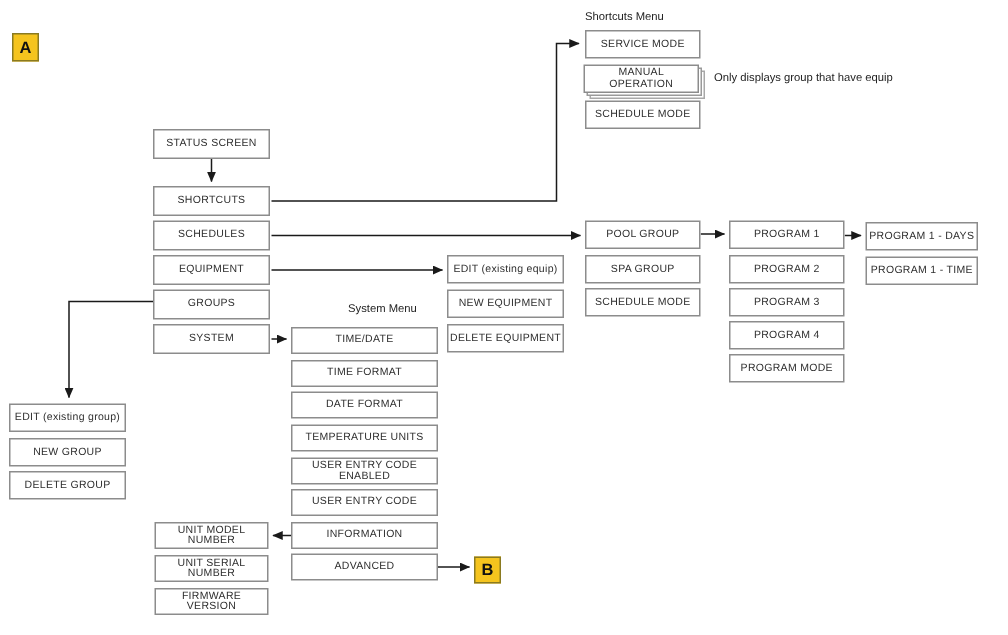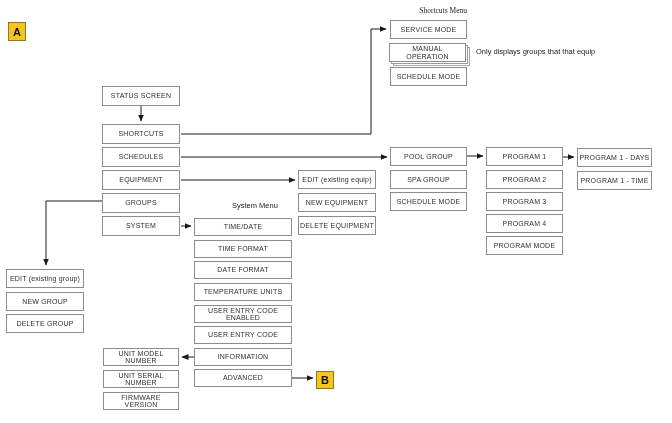--- a/index.html
+++ b/index.html
@@ -14,21 +14,21 @@
     letter-spacing:.2px;box-sizing:border-box;z-index:2;padding:1px;
   }
   .stacked{
     box-shadow:
       2px 2px 0 -1px #ffffff, 2px 2px 0 0 #9a9a9a,
       4px 4px 0 -1px #ffffff, 4px 4px 0 0 #a8a8a8;
   }
   .title{
     position:absolute;font-size:7.5px;color:#222;white-space:nowrap;z-index:2;
   }
-  .title.centered{text-align:right;font-family:Liberation Serif, serif;}
+  .title.centered{text-align:left;}
   .note{
     position:absolute;font-size:7.5px;color:#222;white-space:nowrap;z-index:2;
   }
   .marker{
     position:absolute;background:#f5c41e;border:1px solid #8a7a20;
     display:flex;align-items:center;justify-content:center;
     font-weight:bold;font-size:11px;color:#111;box-sizing:border-box;z-index:3;
   }
   svg.connectors{position:absolute;left:0;top:0;z-index:1;}
   svg.connectors polyline{fill:none;stroke:#1a1a1a;stroke-width:1;}
@@ -54,21 +54,21 @@
     <polyline points="563,157 574,157" marker-end="url(#ah)"></polyline>
     <polyline points="194,357 182,357" marker-end="url(#ah)"></polyline>
     <polyline points="292,378 313,378" marker-end="url(#ah)"></polyline>
   </svg>
 
   <div class="marker" style="left:8px;top:22px;width:18px;height:19px">A</div>
   <div class="marker" style="left:316px;top:371px;width:18px;height:18px">B</div>
 
   <div class="title centered" style="left:390px;top:6px;width:77px">Shortcuts Menu</div>
   <div class="title" style="left:232px;top:201px">System Menu</div>
-  <div class="note" style="left:476px;top:47px">Only displays groups that that equip</div>
+  <div class="note" style="left:476px;top:47px">Only displays group that have equip</div>
 
   <div class="box" style="left:102px;top:86px;width:78px;height:20px">STATUS SCREEN</div>
   <div class="box" style="left:102px;top:124px;width:78px;height:20px">SHORTCUTS</div>
   <div class="box" style="left:102px;top:147px;width:78px;height:20px">SCHEDULES</div>
   <div class="box" style="left:102px;top:170px;width:78px;height:20px">EQUIPMENT</div>
   <div class="box" style="left:102px;top:193px;width:78px;height:20px">GROUPS</div>
   <div class="box" style="left:102px;top:216px;width:78px;height:20px">SYSTEM</div>
 
   <div class="box" style="left:390px;top:20px;width:77px;height:19px">SERVICE MODE</div>
   <div class="box stacked" style="left:389px;top:43px;width:77px;height:19px">MANUAL OPERATION</div>

